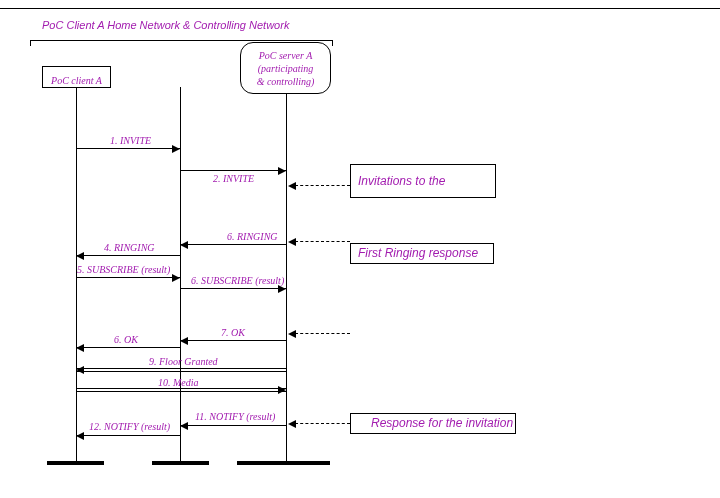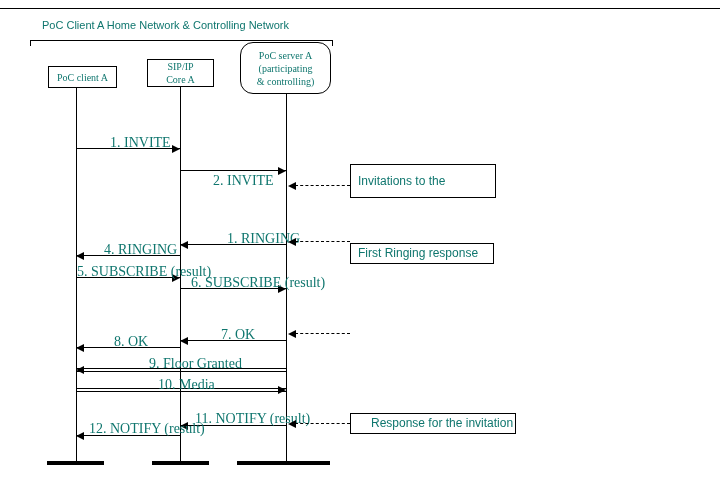--- a/index.html
+++ b/index.html
@@ -2,97 +2,94 @@
 <html><head>
 <meta charset="utf-8">
 <style>
   * { margin: 0; padding: 0; box-sizing: border-box; }
   html, body { background: #ffffff; }
   #stage {
     position: relative;
     width: 720px;
     height: 498px;
     background: #ffffff;
-    color: #0f766e;
+    color: #a21caf;
     font-family: "Liberation Sans", sans-serif;
     overflow: hidden;
+    font-style: italic;
   }
   .top-rule { position: absolute; left: 0; top: 8px; width: 720px; height: 1px; background: #000; }
   .title { position: absolute; left: 42px; top: 19px; font-size: 11px; white-space: nowrap; }
   .bracket { position: absolute; border-top: 1px solid #000; border-left: 1px solid #000; border-right: 1px solid #000; }
   .node-box {
     position: absolute; border: 1px solid #000; background: #fff;
     display: flex; flex-direction: column; justify-content: center; align-items: center;
     font-family: "Liberation Serif", serif; font-size: 10px; line-height: 13px; text-align: center;
     white-space: nowrap;
   }
   .node-box.rounded { border-radius: 13px; }
   .lifeline-line { position: absolute; width: 1px; background: #000; }
   .end-bar { position: absolute; height: 4px; background: #000; }
   .msg-line { position: absolute; height: 1px; background: #000; }
   .msg-line-double { position: absolute; height: 4px; border-top: 1px solid #000; border-bottom: 1px solid #000; }
   .arrow-right { position: absolute; width: 0; height: 0; border-top: 4px solid transparent; border-bottom: 4px solid transparent; border-left: 8px solid #000; }
   .arrow-left  { position: absolute; width: 0; height: 0; border-top: 4px solid transparent; border-bottom: 4px solid transparent; border-right: 8px solid #000; }
-  .msg-label { position: absolute; font-family: "Liberation Serif", serif; font-size: 14px; white-space: nowrap; }
+  .msg-label { position: absolute; font-family: "Liberation Serif", serif; font-size: 10px; white-space: nowrap; }
   .ann-box {
     position: absolute; border: 1px solid #000; background: #fff;
     display: flex; flex-direction: column; justify-content: center;
     padding-left: 7px; font-size: 12px; line-height: 15px; white-space: nowrap;
   }
   .dash-line { position: absolute; height: 0; border-top: 1px dashed #000; }
 </style>
 </head>
 <body>
 
 <div id="stage">
   <div class="top-rule"></div>
   <div class="title">PoC Client A Home Network &amp; Controlling Network</div>
 <div class="bracket" style="left: 30px; top: 40px; width: 303px; height: 6px;"></div>
-    <div class="node-box" style="left: 48px; top: 66px; width: 69px; height: 22px;">
+    <div class="node-box" style="left: 42px; top: 66px; width: 69px; height: 22px; justify-content: flex-end;">
       <div class="node-label-line">PoC client A</div>
     </div>
     <div class="lifeline-line" style="left: 76px; top: 88px; height: 374px;"></div>
-    <div class="node-box" style="left: 147px; top: 59px; width: 67px; height: 28px;">
-      <div class="node-label-line">SIP/IP</div>
-      <div class="node-label-line">Core A</div>
-    </div>
     <div class="lifeline-line" style="left: 180px; top: 87px; height: 375px;"></div>
     <div class="node-box rounded" style="left: 240px; top: 42px; width: 91px; height: 52px;">
       <div class="node-label-line">PoC server A</div>
       <div class="node-label-line">(participating</div>
       <div class="node-label-line">&amp; controlling)</div>
     </div>
     <div class="lifeline-line" style="left: 286px; top: 94px; height: 368px;"></div>
     <div class="end-bar" style="left: 47px; top: 461px; width: 57px;"></div>
     <div class="end-bar" style="left: 152px; top: 461px; width: 57px;"></div>
     <div class="end-bar" style="left: 237px; top: 461px; width: 93px;"></div>
     <div class="msg-line" style="left: 76px; top: 148px; width: 104px;"></div>
     <div class="arrow-right" style="left: 172px; top: 145px;"></div>
     <div class="msg-label" style="left: 110px; top: 135px;">1. INVITE</div>
     <div class="msg-line" style="left: 180px; top: 170px; width: 106px;"></div>
     <div class="arrow-right" style="left: 278px; top: 167px;"></div>
     <div class="msg-label" style="left: 213px; top: 157px; margin-top: 16px;">2. INVITE</div>
     <div class="msg-line" style="left: 180px; top: 244px; width: 106px;"></div>
     <div class="arrow-left" style="left: 180px; top: 241px;"></div>
-    <div class="msg-label" style="left: 227px; top: 231px;">1. RINGING</div>
+    <div class="msg-label" style="left: 227px; top: 231px;">6. RINGING</div>
     <div class="msg-line" style="left: 76px; top: 255px; width: 104px;"></div>
     <div class="arrow-left" style="left: 76px; top: 252px;"></div>
     <div class="msg-label" style="left: 104px; top: 242px;">4. RINGING</div>
     <div class="msg-line" style="left: 76px; top: 277px; width: 104px;"></div>
     <div class="arrow-right" style="left: 172px; top: 274px;"></div>
     <div class="msg-label" style="left: 77px; top: 264px;">5. SUBSCRIBE (result)</div>
     <div class="msg-line" style="left: 180px; top: 288px; width: 106px;"></div>
     <div class="arrow-right" style="left: 278px; top: 285px;"></div>
     <div class="msg-label" style="left: 191px; top: 275px;">6. SUBSCRIBE (result)</div>
     <div class="msg-line" style="left: 180px; top: 340px; width: 106px;"></div>
     <div class="arrow-left" style="left: 180px; top: 337px;"></div>
     <div class="msg-label" style="left: 221px; top: 327px;">7. OK</div>
     <div class="msg-line" style="left: 76px; top: 347px; width: 104px;"></div>
     <div class="arrow-left" style="left: 76px; top: 344px;"></div>
-    <div class="msg-label" style="left: 114px; top: 334px;">8. OK</div>
+    <div class="msg-label" style="left: 114px; top: 334px;">6. OK</div>
     <div class="msg-line-double" style="left: 76px; top: 368px; width: 210px;"></div>
     <div class="arrow-left" style="left: 76px; top: 366px;"></div>
     <div class="msg-label" style="left: 149px; top: 356px;">9. Floor Granted</div>
     <div class="msg-line-double" style="left: 76px; top: 388px; width: 210px;"></div>
     <div class="arrow-right" style="left: 278px; top: 386px;"></div>
     <div class="msg-label" style="left: 158px; top: 377px;">10. Media</div>
     <div class="msg-line" style="left: 180px; top: 425px; width: 106px;"></div>
     <div class="arrow-left" style="left: 180px; top: 422px;"></div>
     <div class="msg-label" style="left: 195px; top: 411px;">11. NOTIFY (result)</div>
     <div class="msg-line" style="left: 76px; top: 435px; width: 104px;"></div>

